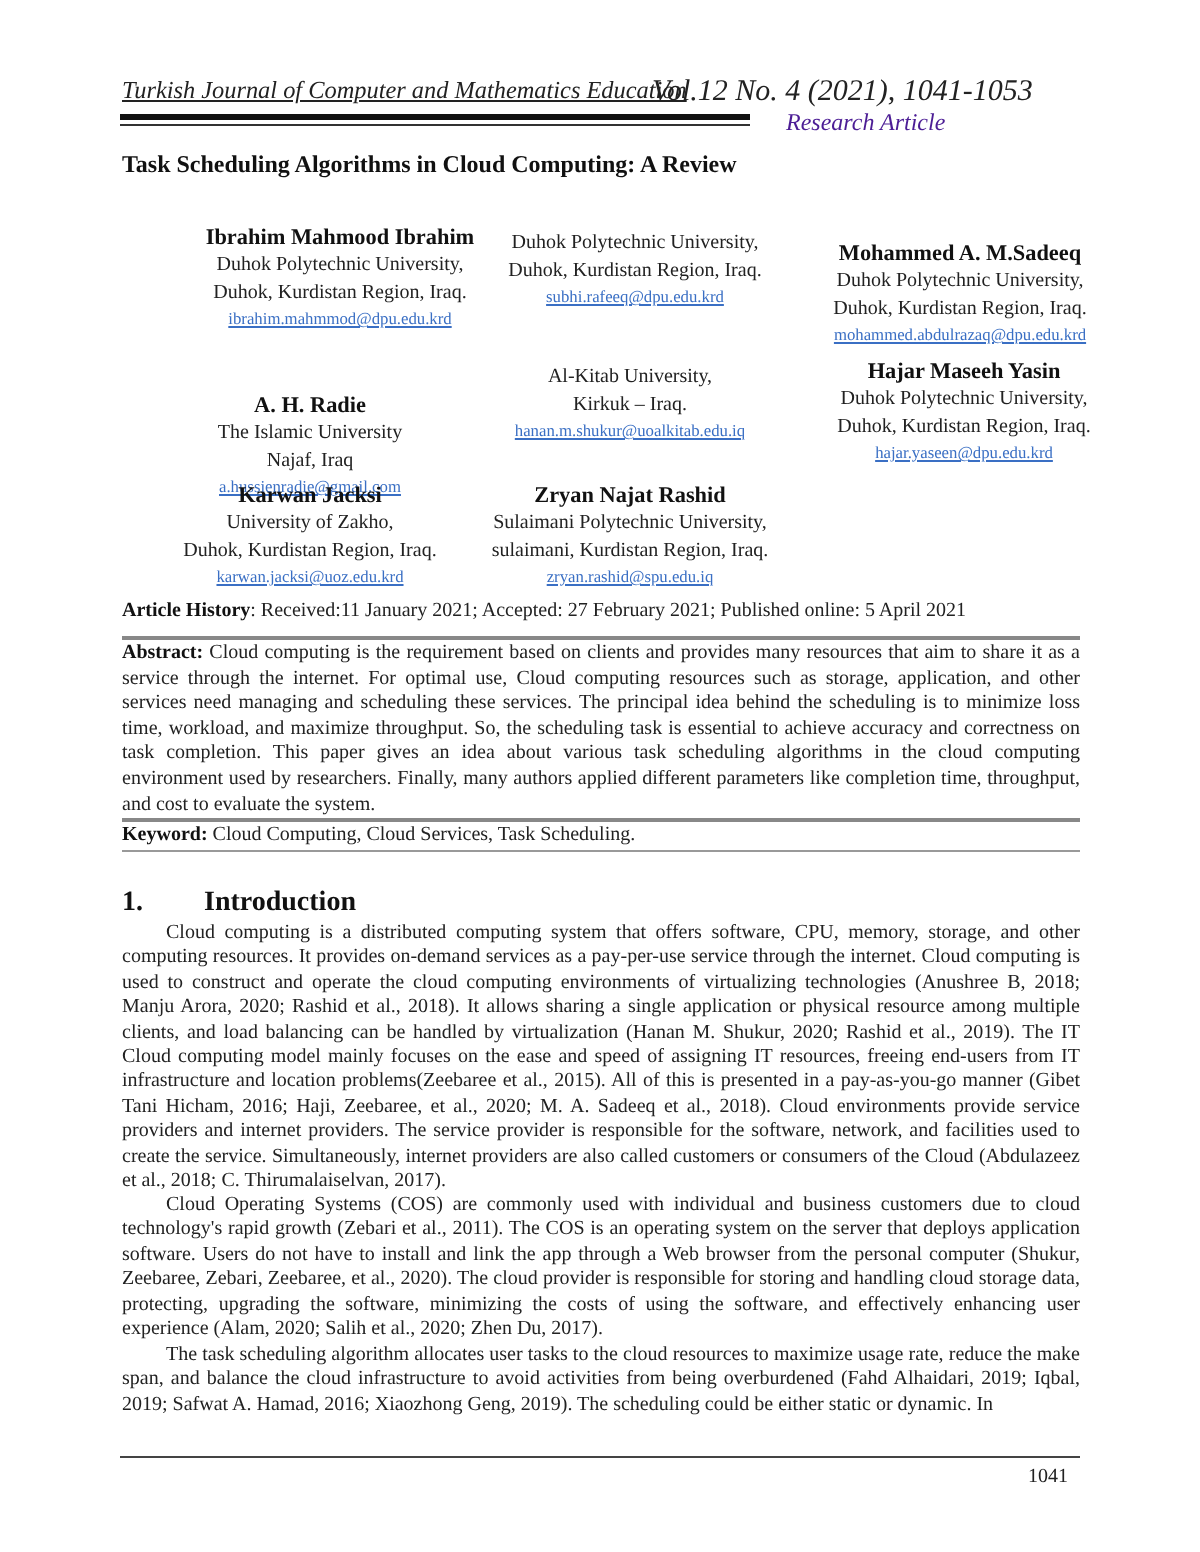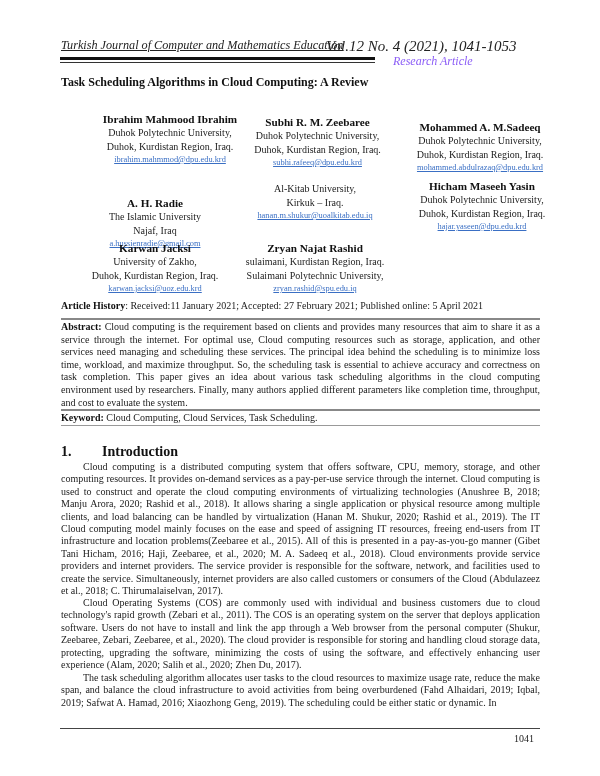--- a/index.html
+++ b/index.html
@@ -3,21 +3,21 @@
 <meta charset="utf-8">
 <style>
   html, body { margin: 0; padding: 0; background: #ffffff; }
   body { width: 600px; height: 776px; position: relative; overflow: hidden;
          font-family: "Liberation Serif", "DejaVu Serif", serif; color: #1a1a1a; }
   .abs { position: absolute; }
   .header-journal { left: 61px; top: 38px; font-size: 12.2px; font-style: italic; color: #222; text-decoration: underline; }
   .header-vol { left: 326px; top: 38px; font-size: 15px; font-style: italic; color: #222; }
   .rule-thick { left: 60px; top: 57px; width: 315px; height: 3px; background: #111; }
   .rule-thin { left: 60px; top: 61.5px; width: 315px; height: 1px; background: #333; }
-  .research { left: 393px; top: 54px; font-size: 12px; font-style: italic; color: #8b5cf6; }
+  .research { left: 393px; top: 54px; font-size: 12px; font-style: italic; color: #4c1d95; }
   .title { left: 61px; top: 75px; font-size: 12px; font-weight: bold; color: #111; }
 
   .author { position: absolute; text-align: center; font-size: 10px; line-height: 13.5px; color: #222; }
   .author .name { font-weight: bold; font-size: 11.2px; line-height: 14px; color: #111; }
   .author .email { color: #3a6fc4; text-decoration: underline; font-size: 8.4px; }
 
   .history { left: 61px; top: 300px; font-size: 10px; color: #222; white-space: nowrap; }
   .history b { color: #111; text-align: center; }
 
   .rule-gray { position: absolute; left: 61px; width: 479px; height: 2px; background: #888; }
@@ -49,21 +49,20 @@
 
 <div class="abs title">Task Scheduling Algorithms in Cloud Computing: A Review</div>
 
 <div class="author" style="left:90px; top:112px; width:160px;text-align:center;">
   <div class="name">Ibrahim Mahmood Ibrahim</div>
   <div>Duhok Polytechnic University,</div>
   <div>Duhok, Kurdistan Region, Iraq.</div>
   <div class="email">ibrahim.mahmmod@dpu.edu.krd</div>
 </div>
 <div class="author" style="left:250px; top:115px; width:135px;">
-  <div class="name">Subhi R. M. Zeebaree</div>
   <div>Duhok Polytechnic University,</div>
   <div>Duhok, Kurdistan Region, Iraq.</div>
   <div class="email">subhi.rafeeq@dpu.edu.krd</div>
 </div>
 <div class="author" style="left:400px; top:120px; width:160px;">
   <div class="name">Mohammed A. M.Sadeeq</div>
   <div>Duhok Polytechnic University,</div>
   <div>Duhok, Kurdistan Region, Iraq.</div>
   <div class="email">mohammed.abdulrazaq@dpu.edu.krd</div>
 </div>
@@ -73,36 +72,36 @@
   <div>The Islamic University</div>
   <div>Najaf, Iraq</div>
   <div class="email">a.hussienradie@gmail.com</div>
 </div>
 <div class="author" style="left:245px; top:182px; width:140px;">
   <div>Al-Kitab University,</div>
   <div>Kirkuk – Iraq.</div>
   <div class="email">hanan.m.shukur@uoalkitab.edu.iq</div>
 </div>
 <div class="author" style="left:402px; top:179px; width:160px;">
-  <div class="name">Hicham Maseeh Yasin</div>
+  <div class="name">Hajar Maseeh Yasin</div>
   <div>Duhok Polytechnic University,</div>
   <div>Duhok, Kurdistan Region, Iraq.</div>
   <div class="email">hajar.yaseen@dpu.edu.krd</div>
 </div>
 
 <div class="author" style="left:85px; top:241px; width:140px;">
   <div class="name">Karwan Jacksi</div>
   <div>University of Zakho,</div>
   <div>Duhok, Kurdistan Region, Iraq.</div>
   <div class="email">karwan.jacksi@uoz.edu.krd</div>
 </div>
 <div class="author" style="left:240px; top:241px; width:150px;">
   <div class="name">Zryan Najat Rashid</div>
+  <div>Sulaimani Polytechnic University,</div>
   <div>sulaimani, Kurdistan Region, Iraq.</div>
-  <div>Sulaimani Polytechnic University,</div>
   <div class="email">zryan.rashid@spu.edu.iq</div>
 </div>
 
 <div class="abs history"><b>Article History</b><span>: Received:11 January 2021; Accepted: 27 February 2021; Published online: 5 April 2021</span></div>
 
 <div class="rule-gray" style="top:318px;"></div>
 <div class="abs abstract"><b>Abstract:</b><span> Cloud computing is the requirement based on clients and provides many resources that aim to share it as a service through the internet. For optimal use, Cloud computing resources such as storage, application, and other services need managing and scheduling these services. The principal idea behind the scheduling is to minimize loss time, workload, and maximize throughput. So, the scheduling task is essential to achieve accuracy and correctness on task completion. This paper gives an idea about various task scheduling algorithms in the cloud computing environment used by researchers. Finally, many authors applied different parameters like completion time, throughput, and cost to evaluate the system.</span></div>
 <div class="rule-gray" style="top:409px;"></div>
 <div class="abs keywords"><b>Keyword:</b><span> Cloud Computing, Cloud Services, Task Scheduling.</span></div>
 <div class="rule-gray-thin" style="top:425px;"></div>

